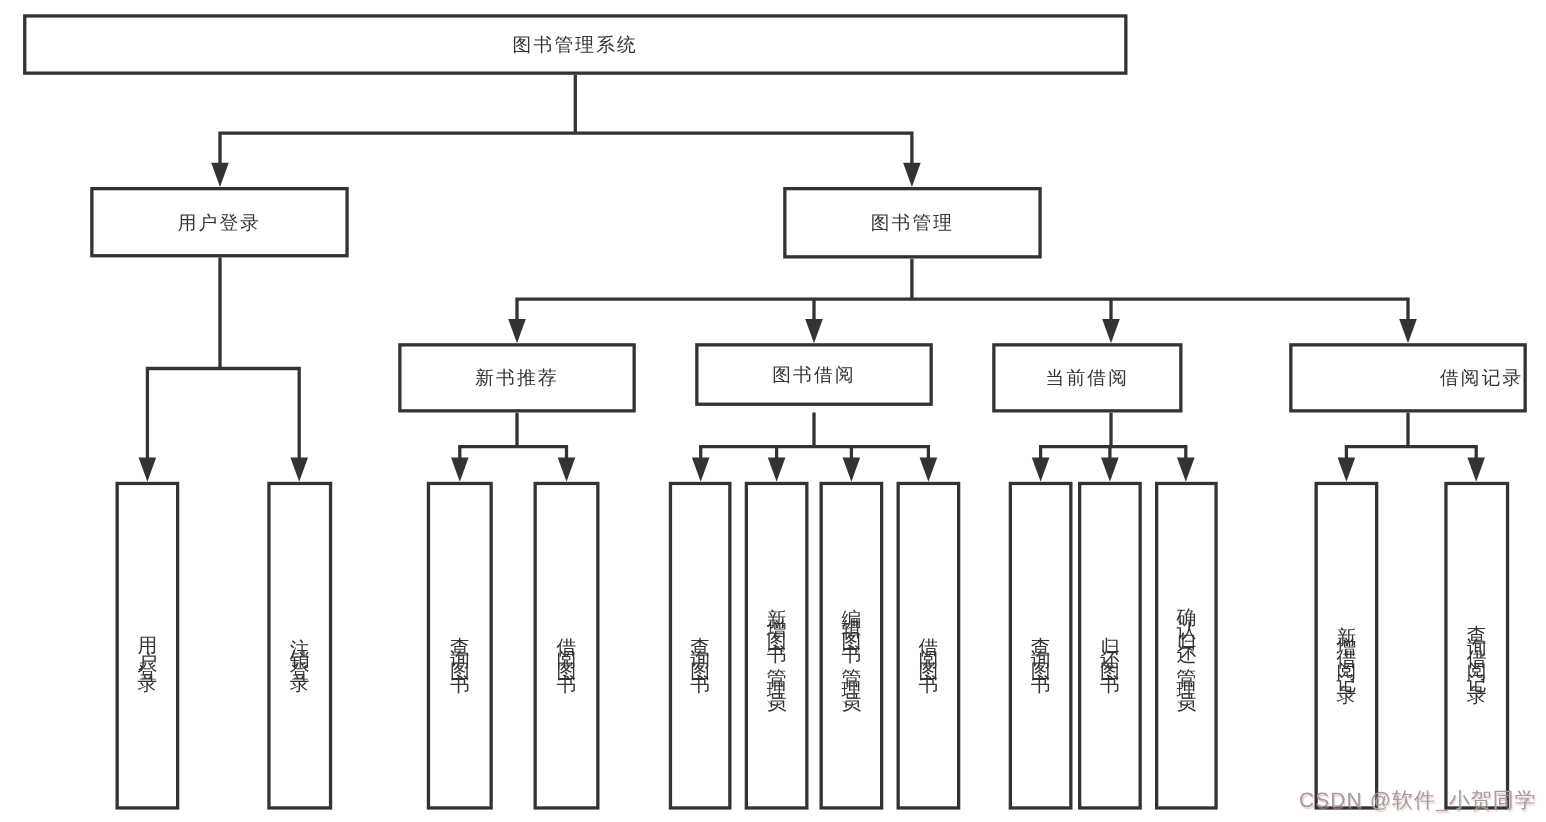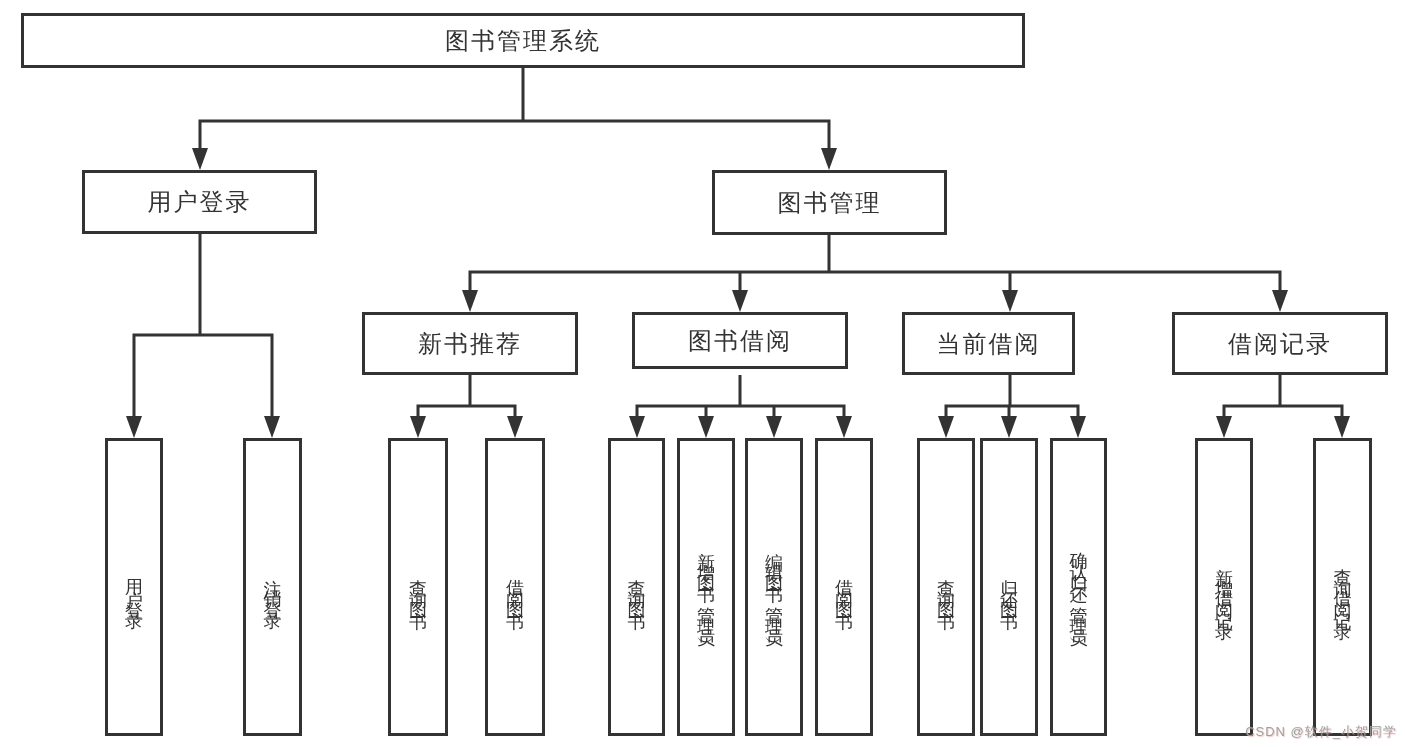--- a/index.html
+++ b/index.html
@@ -20,36 +20,36 @@
     position: absolute;
     box-sizing: border-box;
     background: #ffffff;
     border: 3px solid #333333;
     display: flex;
     align-items: center;
     justify-content: center;
     color: #333333;
   }
   .box.h .label {
-    font-size: 24px;
+    font-size: 17px;
     letter-spacing: 2px;
     white-space: nowrap;
   }
   .box.v .label {
     writing-mode: vertical-lr;
     text-orientation: mixed;
     font-size: 18px;
     letter-spacing: 11px;
     line-height: 1;
   }
   .watermark {
     position: absolute;
     right: 8px;
     bottom: 6px;
-    font-size: 13px;
+    font-size: 19px;
     color: #9f9f9f;
     letter-spacing: 1px;
     text-shadow: 1px 1px 1px rgba(228, 160, 160, 0.55);
     white-space: nowrap;
     z-index: 5;
   }
 </style>
 </head>
 <body>
 
@@ -111,21 +111,21 @@
 
   <div class="box h" style="left:362px; top:312px; width:216px; height:63px;">
     <span class="label">新书推荐</span>
   </div>
   <div class="box h" style="left:632px; top:312px; width:216px; height:57px;">
     <span class="label">图书借阅</span>
   </div>
   <div class="box h" style="left:902px; top:312px; width:173px; height:63px;">
     <span class="label">当前借阅</span>
   </div>
-  <div class="box h" style="left:1172px; top:312px; width:216px; height:63px;">
+  <div class="box h" style="left:1172px; top:312px; width:216px; height:63px;justify-content:flex-end;">
     <span class="label">借阅记录</span>
   </div>
 
   <div class="box v" style="left:105px; top:438px; width:58px; height:298px;">
     <span class="label">用户登录</span>
   </div>
   <div class="box v" style="left:243px; top:438px; width:59px; height:298px;">
     <span class="label">注销登录</span>
   </div>
   <div class="box v" style="left:388px; top:438px; width:60px; height:298px;">

